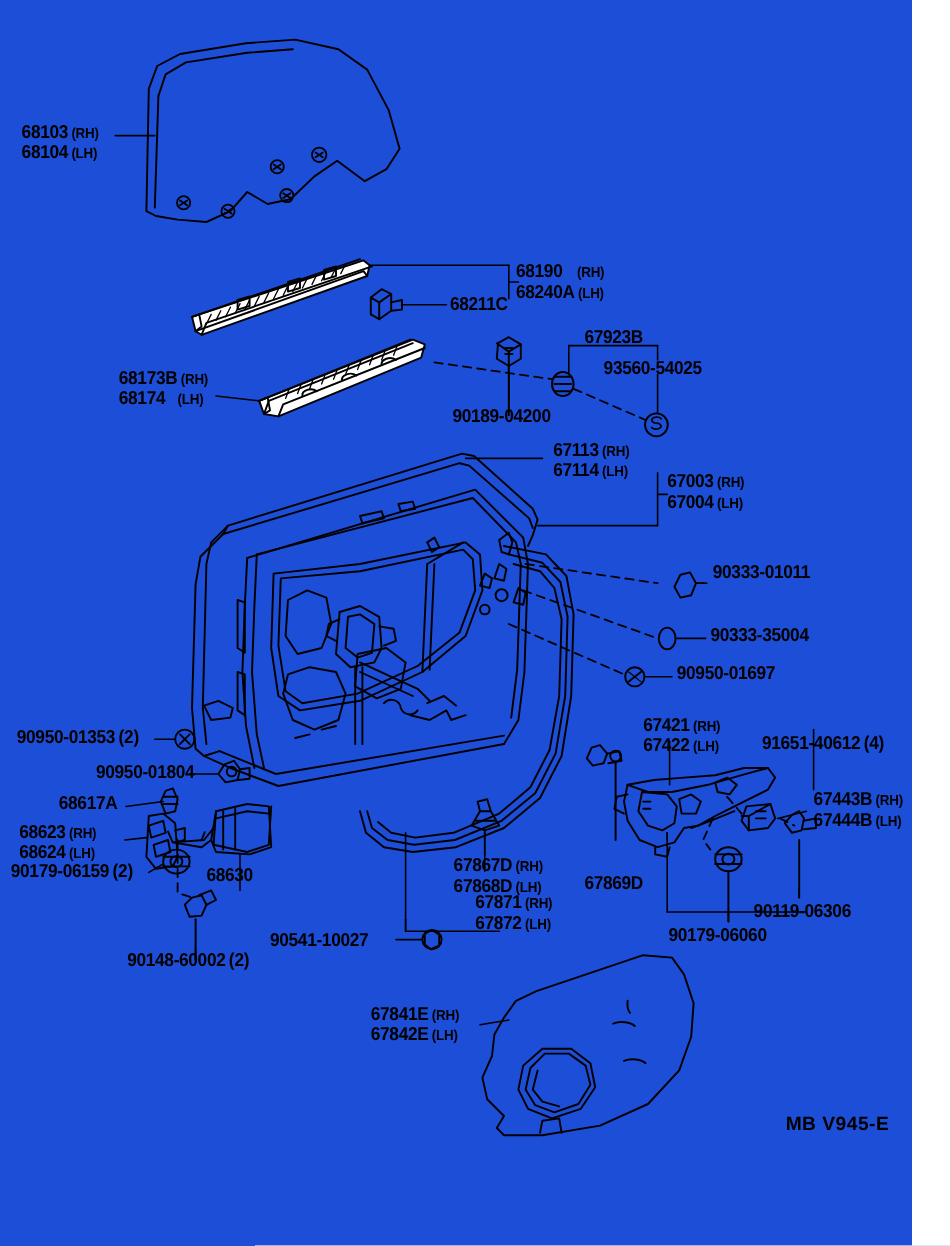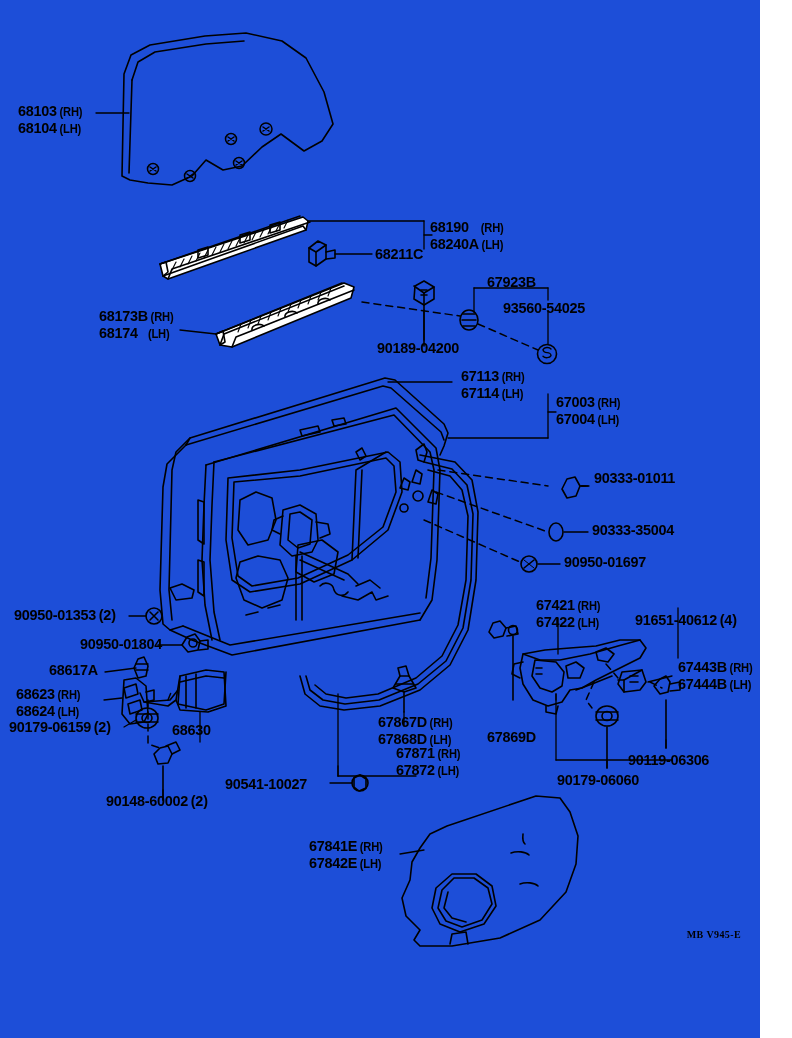--- a/index.html
+++ b/index.html
@@ -37,23 +37,23 @@
   .lbl .sfx{
     font-size:12px;
     letter-spacing:-0.2px;
     font-weight:bold;
     padding-left:3px;
   }
   .lbl .row{ display:block; height:16.5px; }
   .footer{
     position:absolute;
     color:#000;
-    font-family:Liberation Serif, serif;
+    font-family:Liberation Sans, sans-serif;
     font-weight:bold;
-    font-size:10px;
+    font-size:16px;
     letter-spacing:0.4px;
     white-space:nowrap;
   }
 </style>
 </head>
 <body>
 
 <div id="sheet">
 
   <svg id="art" viewBox="0 0 792 1038" xmlns="http://www.w3.org/2000/svg">

